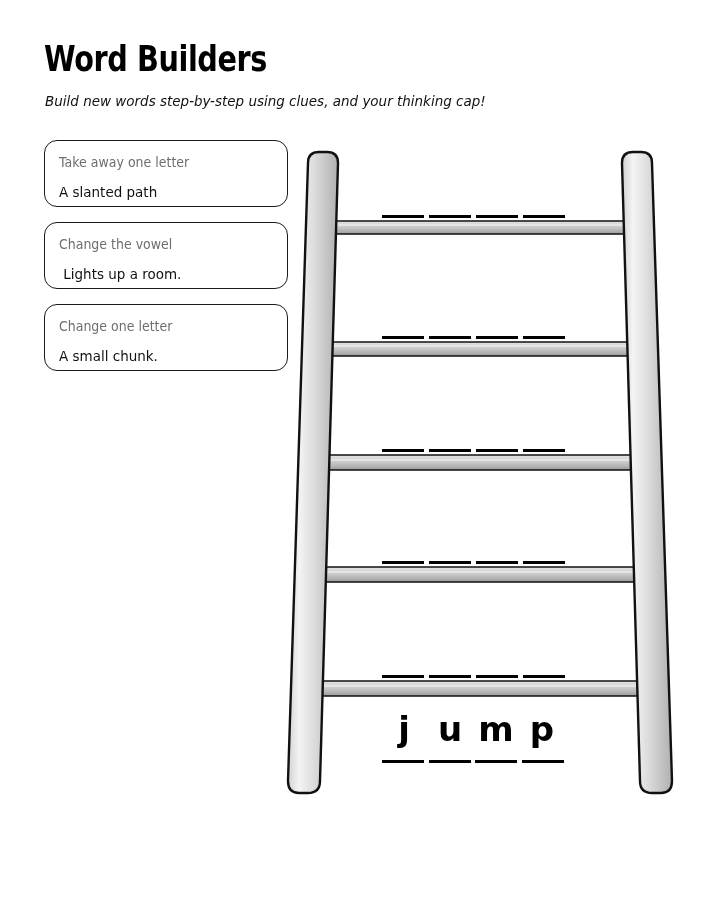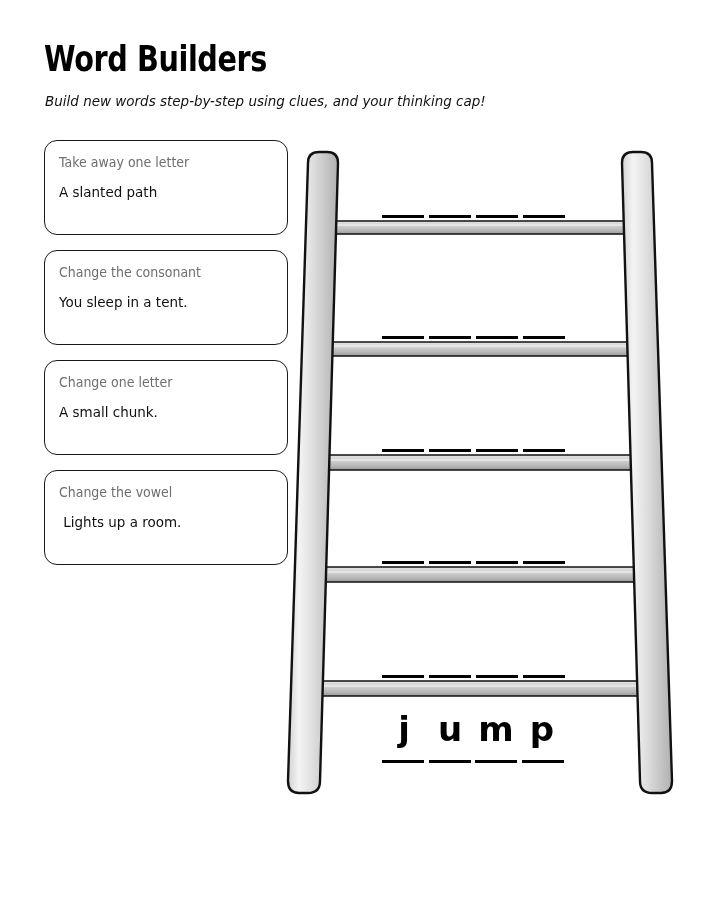--- a/index.html
+++ b/index.html
@@ -56,21 +56,21 @@
   .clue-list {
     position: absolute;
     left: 44px;
     top: 140px;
     width: 244px;
   }
   .clue-box {
     position: relative;
     box-sizing: border-box;
     width: 244px;
-    height: 95px;
+    height: 67px;
     border: 1.6px solid #1a1a1a;
     border-radius: 13px;
     background: #ffffff;
     margin-bottom: 15px;
     padding: 13px 14px 0 14px;
   }
   .clue-instruction {
     font-family: "DejaVu Sans", sans-serif;
     font-size: 13.5px;
     font-weight: 400;
@@ -154,34 +154,30 @@
 
   <div class="subtitle">Build new words step-by-step using clues, and your thinking cap!</div>
 
   <div class="clue-list">
 
     <div class="clue-box">
       <div class="clue-instruction">Take away one letter</div>
       <div class="clue-text">A slanted path</div>
     </div>
 
+
+
     <div class="clue-box">
-      <div class="clue-instruction">Change the consonant</div>
-      <div class="clue-text">You sleep in a tent.</div>
-    </div>
-
+      <div class="clue-instruction">Change the vowel</div>
+      <div class="clue-text"> Lights up a room.</div>
+    </div>
 
     <div class="clue-box">
       <div class="clue-instruction">Change one letter</div>
       <div class="clue-text">A small chunk.</div>
-    </div>
-
-    <div class="clue-box">
-      <div class="clue-instruction">Change the vowel</div>
-      <div class="clue-text"> Lights up a room.</div>
     </div>
 
   </div>
 
   <div class="ladder">
     <svg width="400" height="670" viewBox="0 0 400 670" xmlns="http://www.w3.org/2000/svg">
       <defs>
         <linearGradient id="railGrad" x1="0" y1="0" x2="1" y2="0">
           <stop offset="0%" stop-color="#d2d2d2"></stop>
           <stop offset="22%" stop-color="#f4f4f4"></stop>

